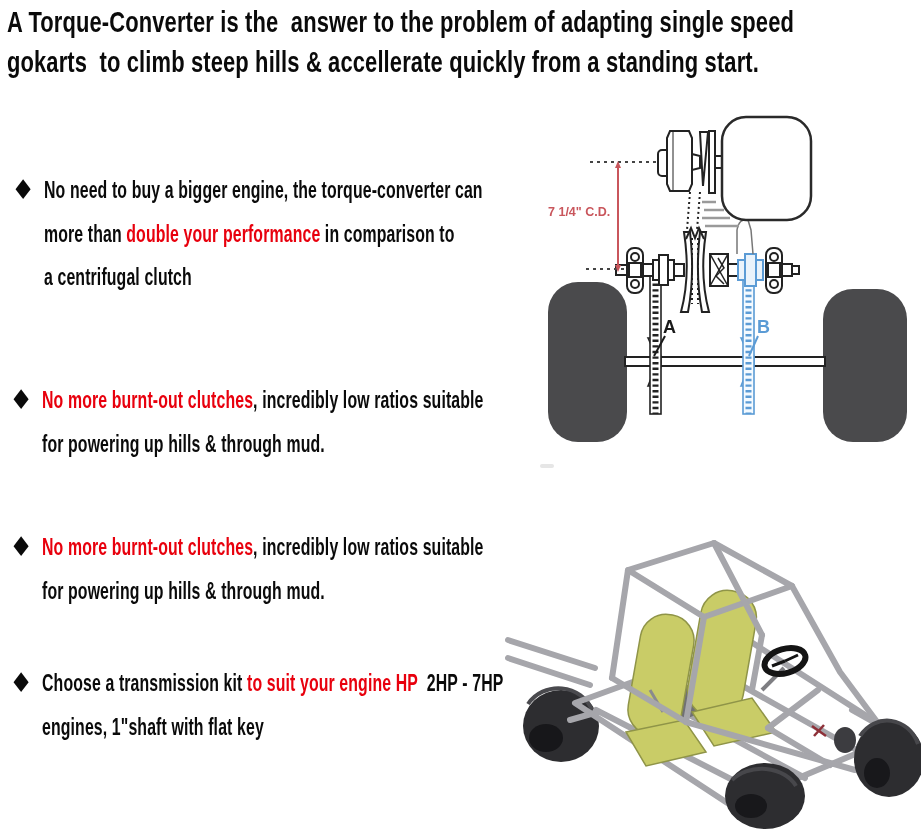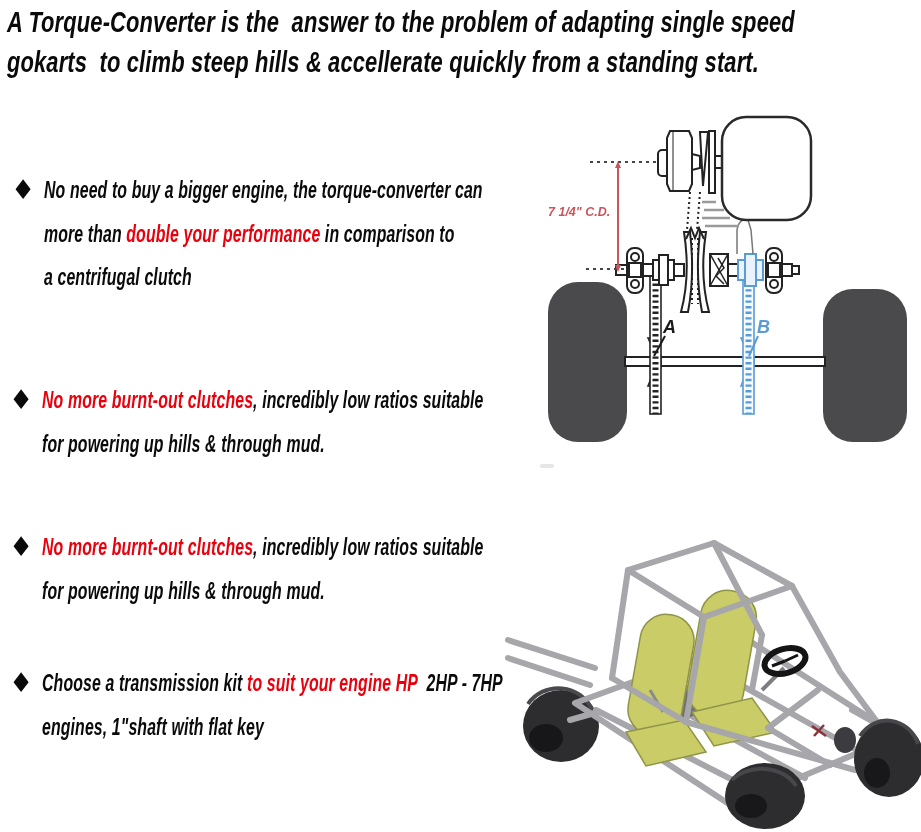--- a/index.html
+++ b/index.html
@@ -1,17 +1,17 @@
 <!DOCTYPE html>
 <html><head>
 <meta charset="utf-8">
 <style>
   html,body{margin:0;padding:0;background:#fff;}
   .canvas{position:relative;width:921px;height:832px;background:#fff;overflow:hidden;
-          font-family:"Liberation Sans",sans-serif;color:#0a0a0a;font-style:italic;}
+          font-family:"Liberation Sans",sans-serif;color:#0a0a0a;}
   
   .headline{position:absolute;left:7px;top:2px;font-weight:bold;font-size:30px;line-height:40px;
             white-space:pre;transform:scaleX(0.73);transform-origin:left top;letter-spacing:0.2px;}
   
   .bullet{position:absolute;display:flex;align-items:flex-start;}
   .bullet .marker{font-family:"DejaVu Sans",sans-serif;font-size:27px;line-height:43px;margin-right:9px;}
   .bullet .btext{font-weight:bold;font-size:24px;line-height:43.5px;white-space:pre;
                  transform:scaleX(0.66);transform-origin:left top;letter-spacing:0.2px;}
   .red{color:#e8000d;}
   .b1{left:11px;top:168px;} .b2{left:9px;top:378px;} .b3{left:9px;top:525px;} .b4{left:9px;top:661px;}

